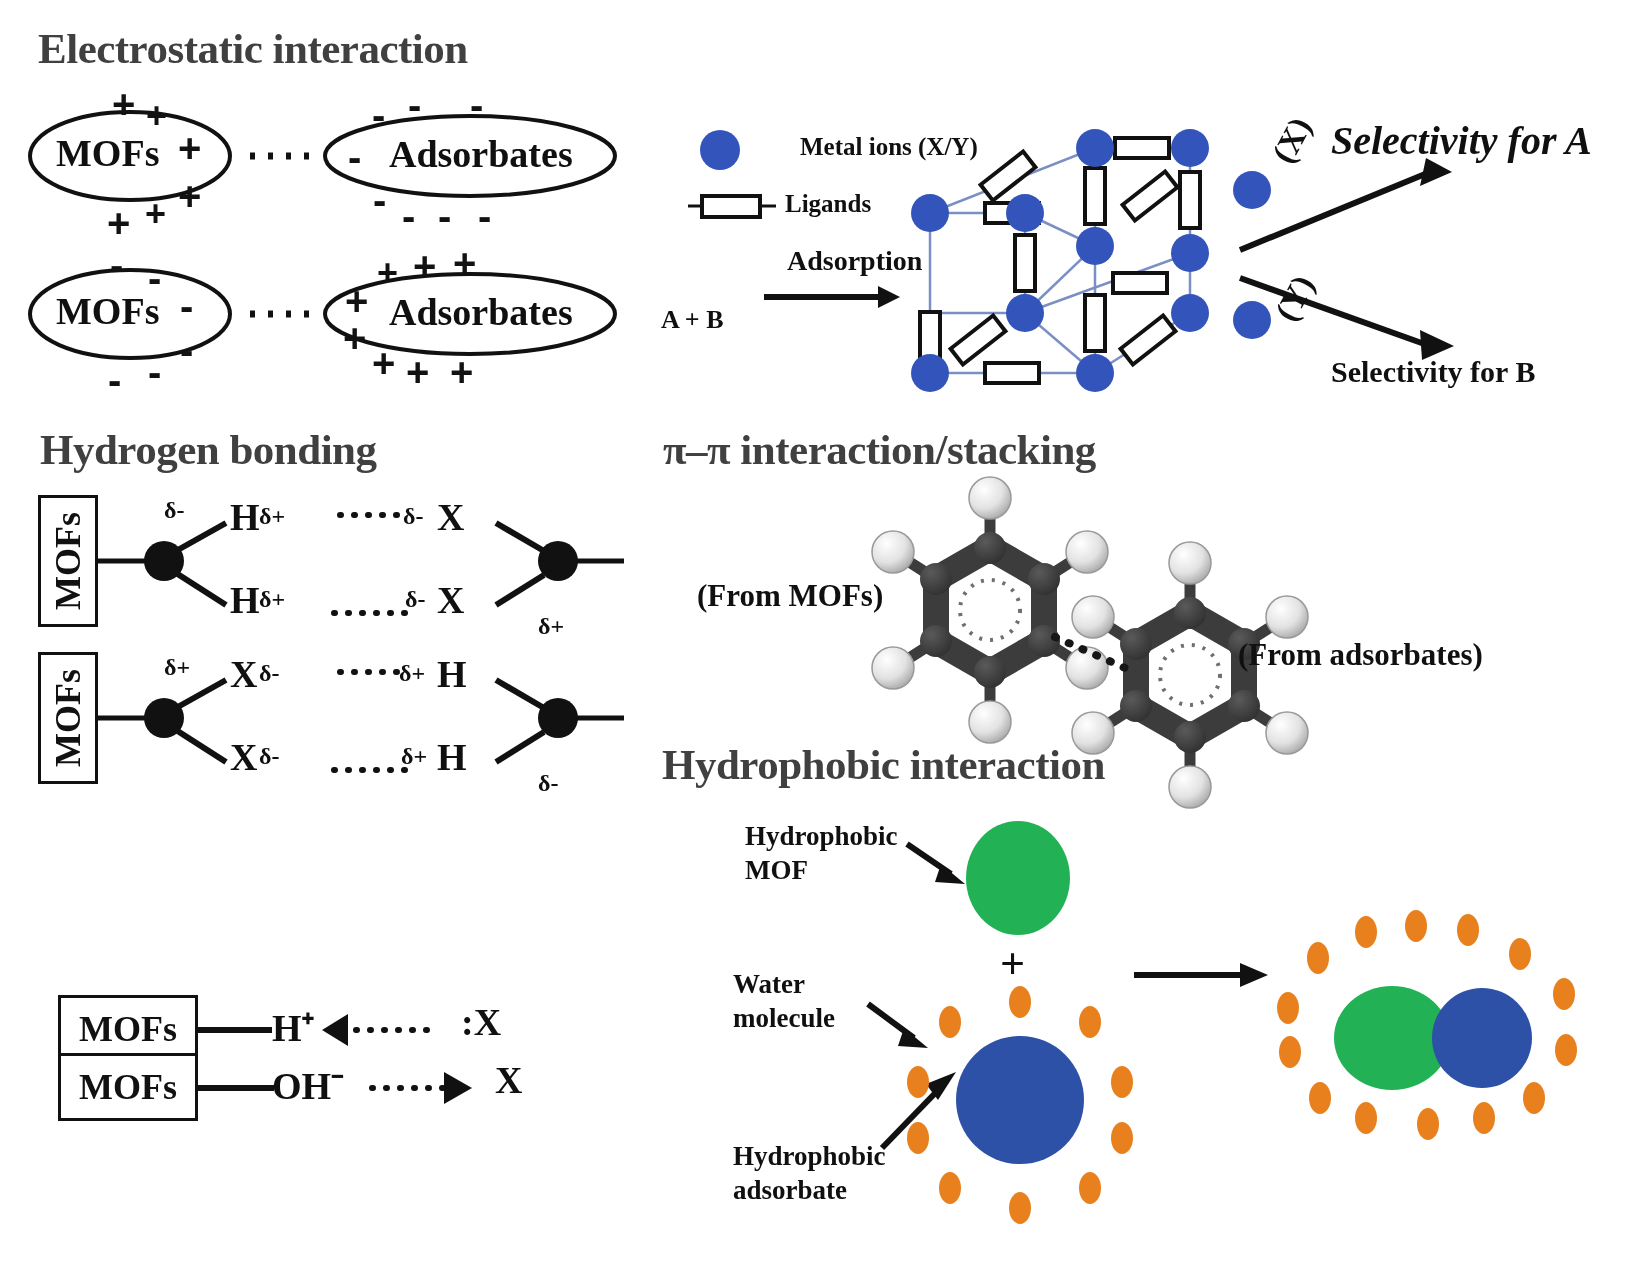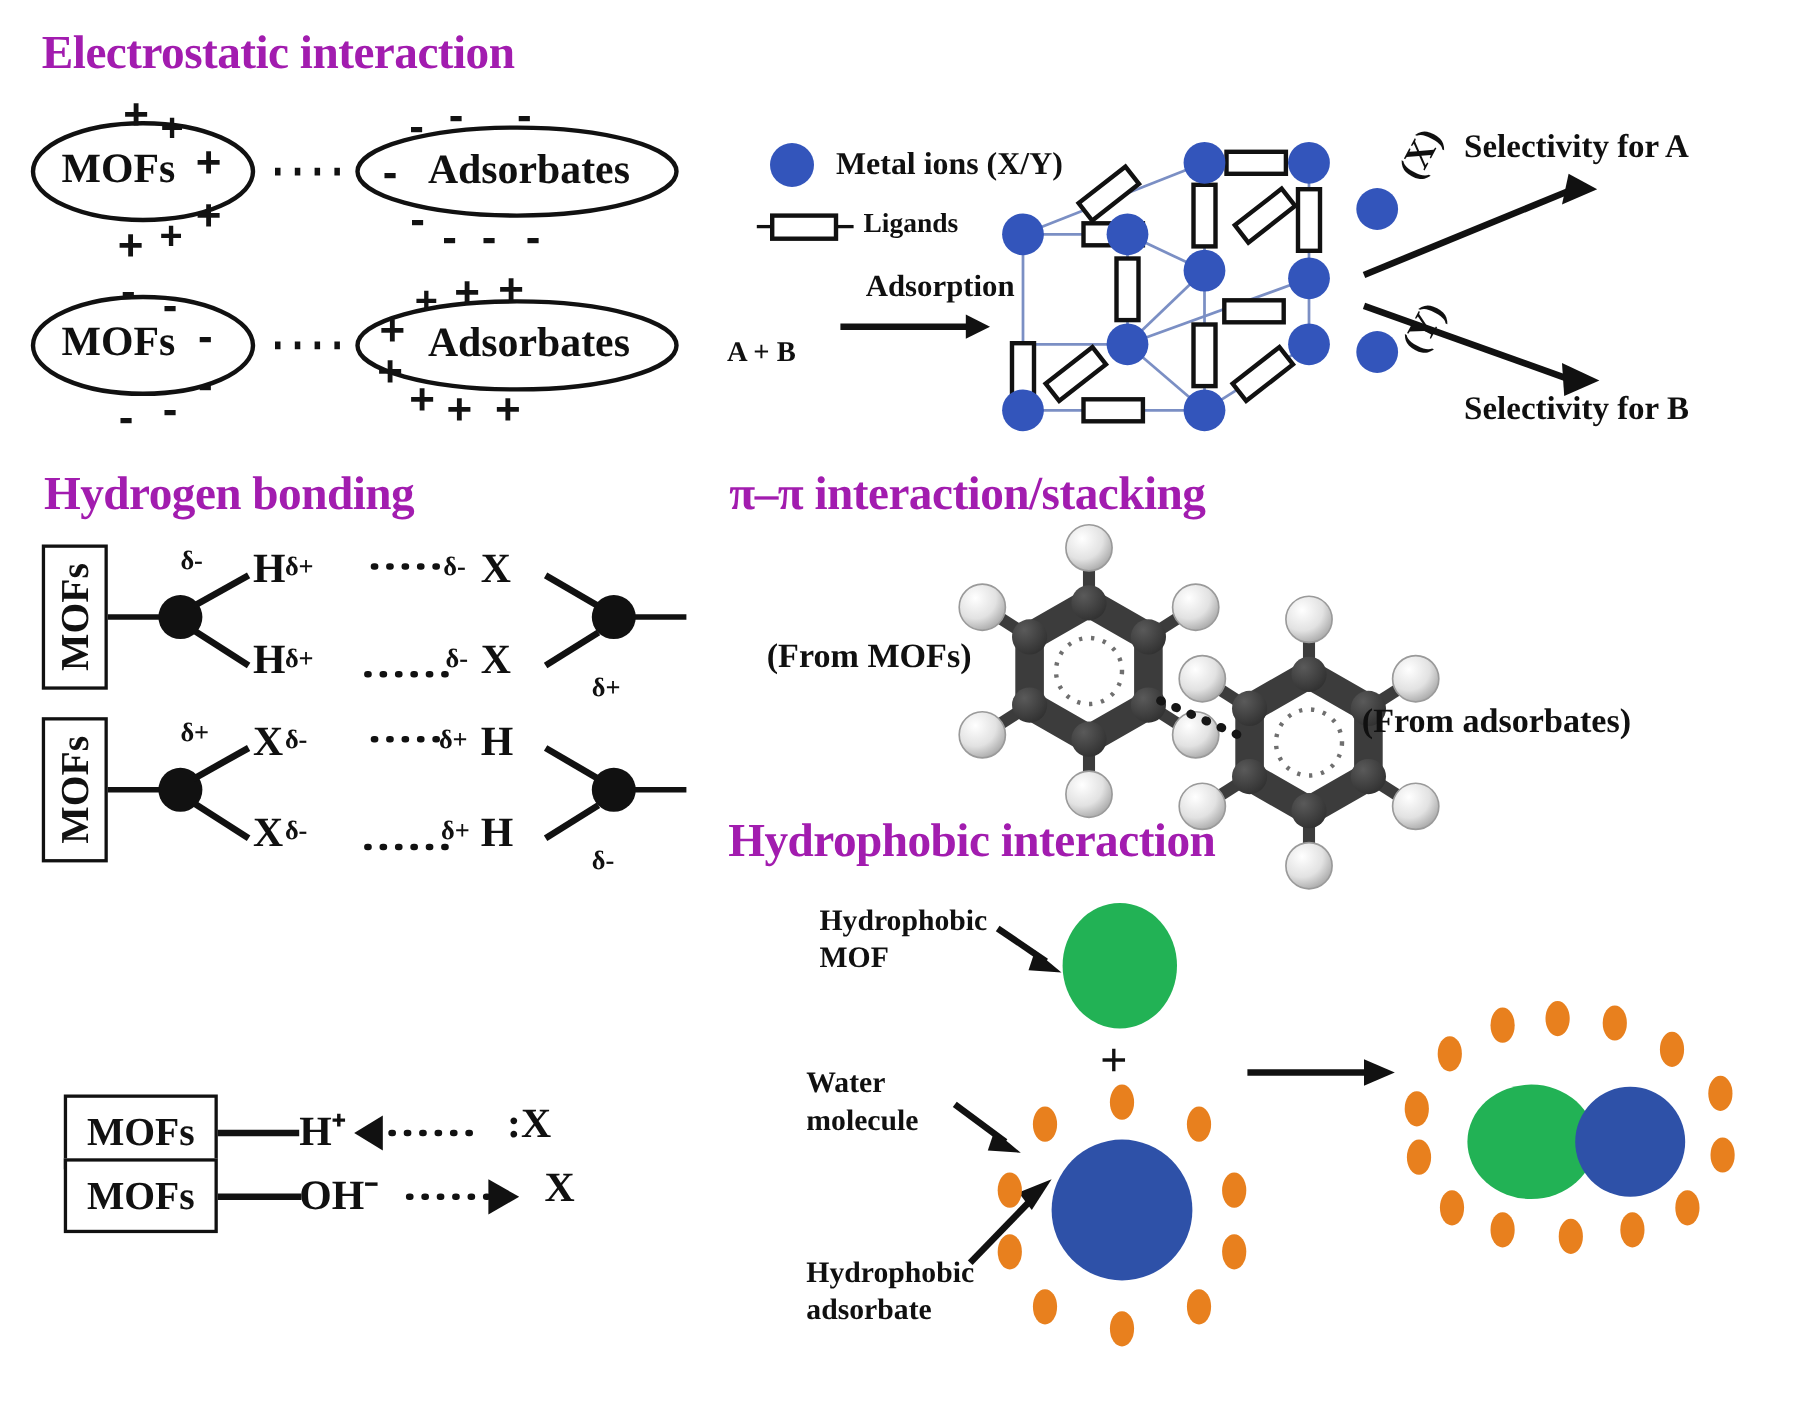--- a/index.html
+++ b/index.html
@@ -1,21 +1,21 @@
 <!DOCTYPE html>
 <html><head>
 <meta charset="utf-8">
 <style>
   html,body{margin:0;padding:0;background:#ffffff;}
   body{width:1631px;height:1278px;position:relative;
        font-family:"Liberation Serif",serif;color:#111;overflow:hidden;}
   .fig{position:absolute;inset:0;}
   .abs{position:absolute;}
   .title{font-family:"Liberation Serif",serif;font-weight:bold;
-         font-size:43px;letter-spacing:-0.5px;color:#a21caf;white-space:nowrap;}
+         font-size:43px;letter-spacing:-0.5px;color:#404040;white-space:nowrap;}
   .lbl{font-family:"Liberation Serif",serif;font-weight:bold;color:#101010;white-space:nowrap;}
   .sign{font-family:"Liberation Sans",sans-serif;font-weight:bold;color:#121212;
         line-height:1;white-space:nowrap;}
   .boxmof{border:3px solid #111;background:#fff;display:flex;align-items:center;
           justify-content:center;box-sizing:border-box;}
   .vmof{transform:rotate(-90deg);font-family:"Liberation Serif",serif;
         font-weight:bold;font-size:36px;white-space:nowrap;color:#111;}
   svg{display:block;overflow:visible;}
 </style>
 </head>
@@ -79,21 +79,21 @@
 
 
   <svg class="abs" style="left:680px;top:128px;" width="120" height="110">
     <circle cx="40" cy="22" r="20" fill="#3355BB"></circle>
     <g stroke="#111" stroke-width="3">
       <line x1="8" y1="78" x2="22" y2="78"></line>
       <line x1="80" y1="78" x2="96" y2="78"></line>
     </g>
     <rect x="22" y="68" width="58" height="21" fill="#fff" stroke="#111" stroke-width="4"></rect>
   </svg>
-  <div class="lbl abs" style="left:760px;top:133px;font-size:29px;">Metal ions (X/Y)</div>
+  <div class="lbl abs" style="left:800px;top:133px;font-size:25px;">Metal ions (X/Y)</div>
   <div class="lbl abs" style="left:785px;top:190px;font-size:25px;">Ligands</div>
 
   <div class="lbl abs" style="left:661px;top:274px;font-size:26px;margin-top:31px;">A + B</div>
   <div class="lbl abs" style="left:787px;top:245px;font-size:28px;">Adsorption</div>
   <svg class="abs" style="left:762px;top:280px;" width="140" height="34">
     <line x1="2" y1="17" x2="118" y2="17" stroke="#111" stroke-width="6"></line>
     <polygon points="116,6 138,17 116,28" fill="#111"></polygon>
   </svg>
 
   <svg class="abs" style="left:900px;top:118px;" width="330" height="275">
@@ -163,21 +163,21 @@
       <circle cx="195" cy="255" r="19"></circle>
     </g>
   </svg>
 
   <svg class="abs" style="left:1230px;top:150px;" width="250" height="110">
     <circle cx="22" cy="40" r="19" fill="#3355BB"></circle>
     <line x1="10" y1="100" x2="200" y2="22" stroke="#111" stroke-width="6"></line>
     <polygon points="196,8 222,22 190,36" fill="#111"></polygon>
   </svg>
   <div class="lbl abs" style="left:1265px;top:152px;font-size:33px;transform:rotate(-62deg);transform-origin:left top;">(X)</div>
-  <div class="lbl abs" style="left:1331px;top:117px;font-size:30px;">Selectivity for A</div>
+  <div class="lbl abs" style="left:1331px;top:117px;font-size:40px;font-style:italic;">Selectivity for A</div>
 
   <svg class="abs" style="left:1230px;top:268px;" width="250" height="110">
     <circle cx="22" cy="52" r="19" fill="#3355BB"></circle>
     <line x1="10" y1="10" x2="200" y2="78" stroke="#111" stroke-width="6"></line>
     <polygon points="190,62 224,78 192,92" fill="#111"></polygon>
   </svg>
   <div class="lbl abs" style="left:1268px;top:310px;font-size:33px;transform:rotate(-62deg);transform-origin:left top;">(Y)</div>
   <div class="lbl abs" style="left:1331px;top:355px;font-size:30px;">Selectivity for  B</div>
 
   <div class="title abs" style="left:40px;top:425px;">Hydrogen bonding</div>

